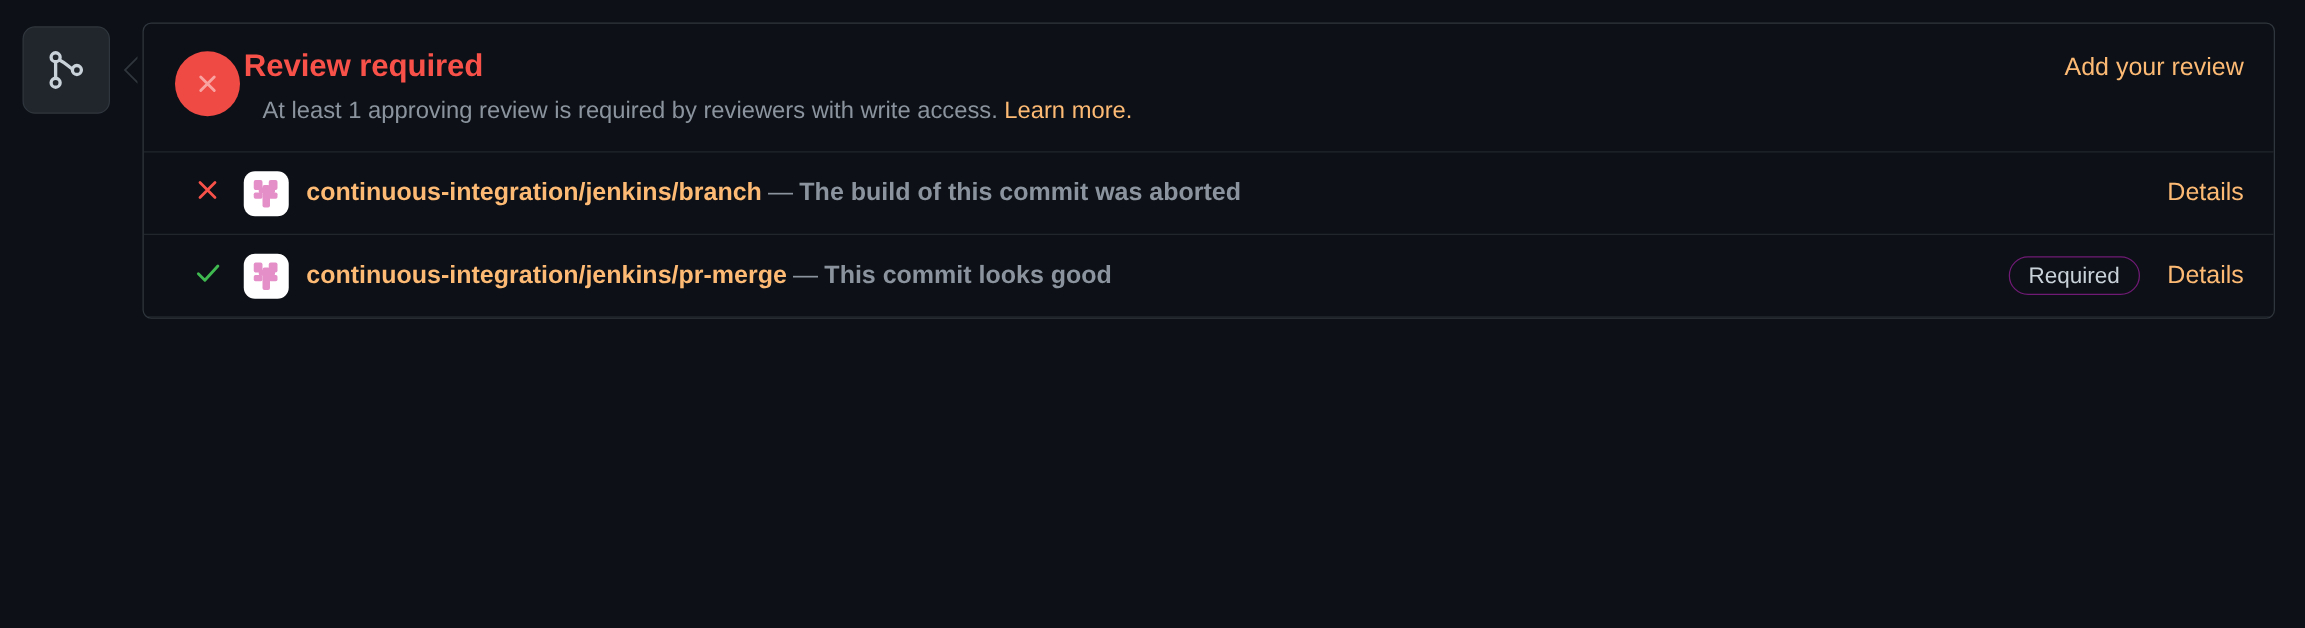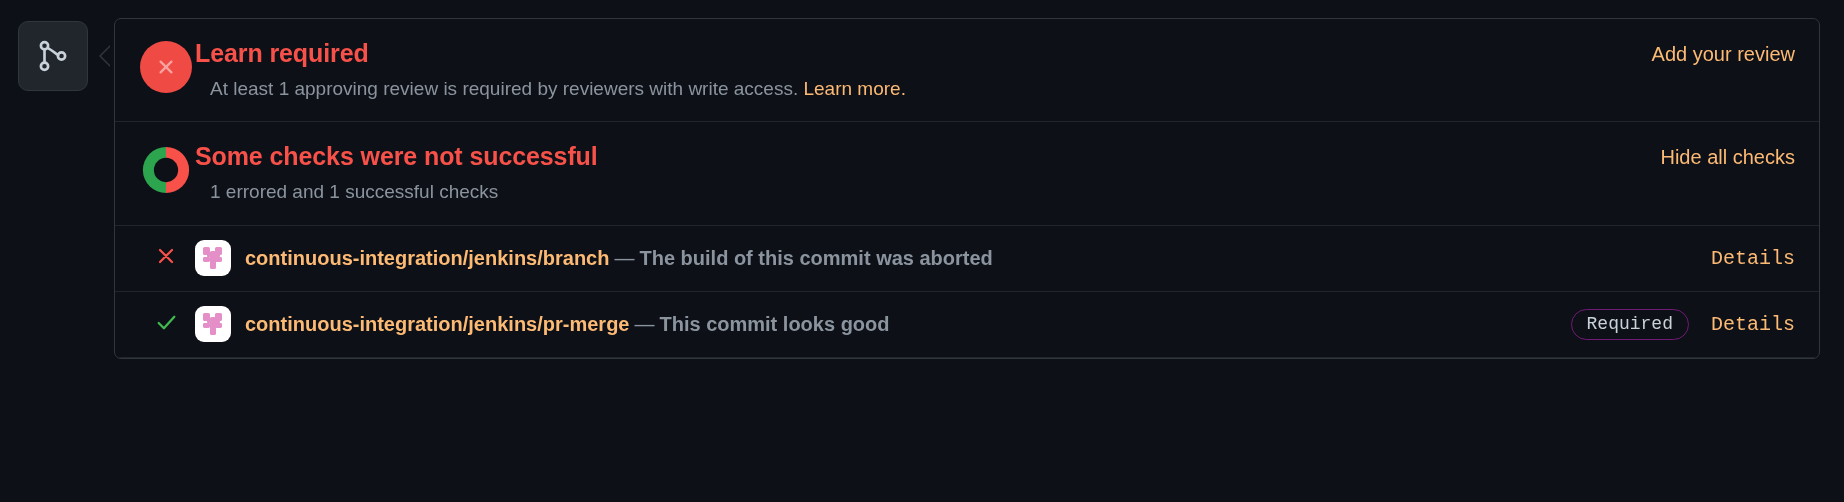--- a/index.html
+++ b/index.html
@@ -167,21 +167,20 @@
   .check-name { font-weight: bold; color: #fdba74; margin-top: 12px; }
   .check-dash { color: #8b949e; padding: 0 5px; }
   .check-desc { color: #8b949e; font-weight: bold; }
 
   .check-right {
     flex: 0 0 auto;
     display: flex;
     align-items: center;
     gap: 22px;
     padding-left: 18px;
-    font-family: Liberation Mono, monospace;
   }
   .pill {
     border: 1px solid #701a75;
     border-radius: 999px;
     color: #c9d1d9;
     font-size: 18px;
     padding: 5px 15px 6px;
     line-height: 1;
     white-space: nowrap;
   }
@@ -213,50 +212,31 @@
 
     <div class="section">
       <div class="section-icon">
         <span class="x-circle">
           <svg width="26" height="26" viewBox="0 0 24 24" fill="none" stroke="#f9a3a0" stroke-width="2.1" stroke-linecap="round">
             <path d="M7 7 L17 17 M17 7 L7 17"></path>
           </svg>
         </span>
       </div>
       <div class="section-body">
-        <div class="section-title danger">Learn required</div>
+        <div class="section-title danger">Review required</div>
         <div class="section-sub">
           <span>At least 1 approving review is required by reviewers with write access.</span>
           <a class="link" href="#">Learn more.</a>
         </div>
       </div>
       <div class="section-action">
         <a class="link" href="#">Add your review</a>
       </div>
     </div>
 
-    <div class="section">
-      <div class="section-icon">
-        <span>
-          <svg class="donut" viewBox="0 0 36 36">
-
-            <path d="M18 2 A16 16 0 0 0 18 34 Z" fill="#2da44e"></path>
-            <path d="M18 2 A16 16 0 0 1 18 34 Z" fill="#f85149"></path>
-            <circle cx="18" cy="18" r="8.4" fill="#0d1117"></circle>
-          </svg>
-        </span>
-      </div>
-      <div class="section-body">
-        <div class="section-title danger">Some checks were not successful</div>
-        <div class="section-sub">1 errored and 1 successful checks</div>
-      </div>
-      <div class="section-action">
-        <a class="link" href="#">Hide all checks</a>
-      </div>
-    </div>
 
     <div class="check-row">
       <div class="check-status">
         <span>
           <svg width="24" height="24" viewBox="0 0 24 24" fill="none" stroke="#f85149" stroke-width="2.2" stroke-linecap="round">
             <path d="M6 6 L18 18 M18 6 L6 18"></path>
           </svg>
         </span>
       </div>
       <div class="check-avatar">

